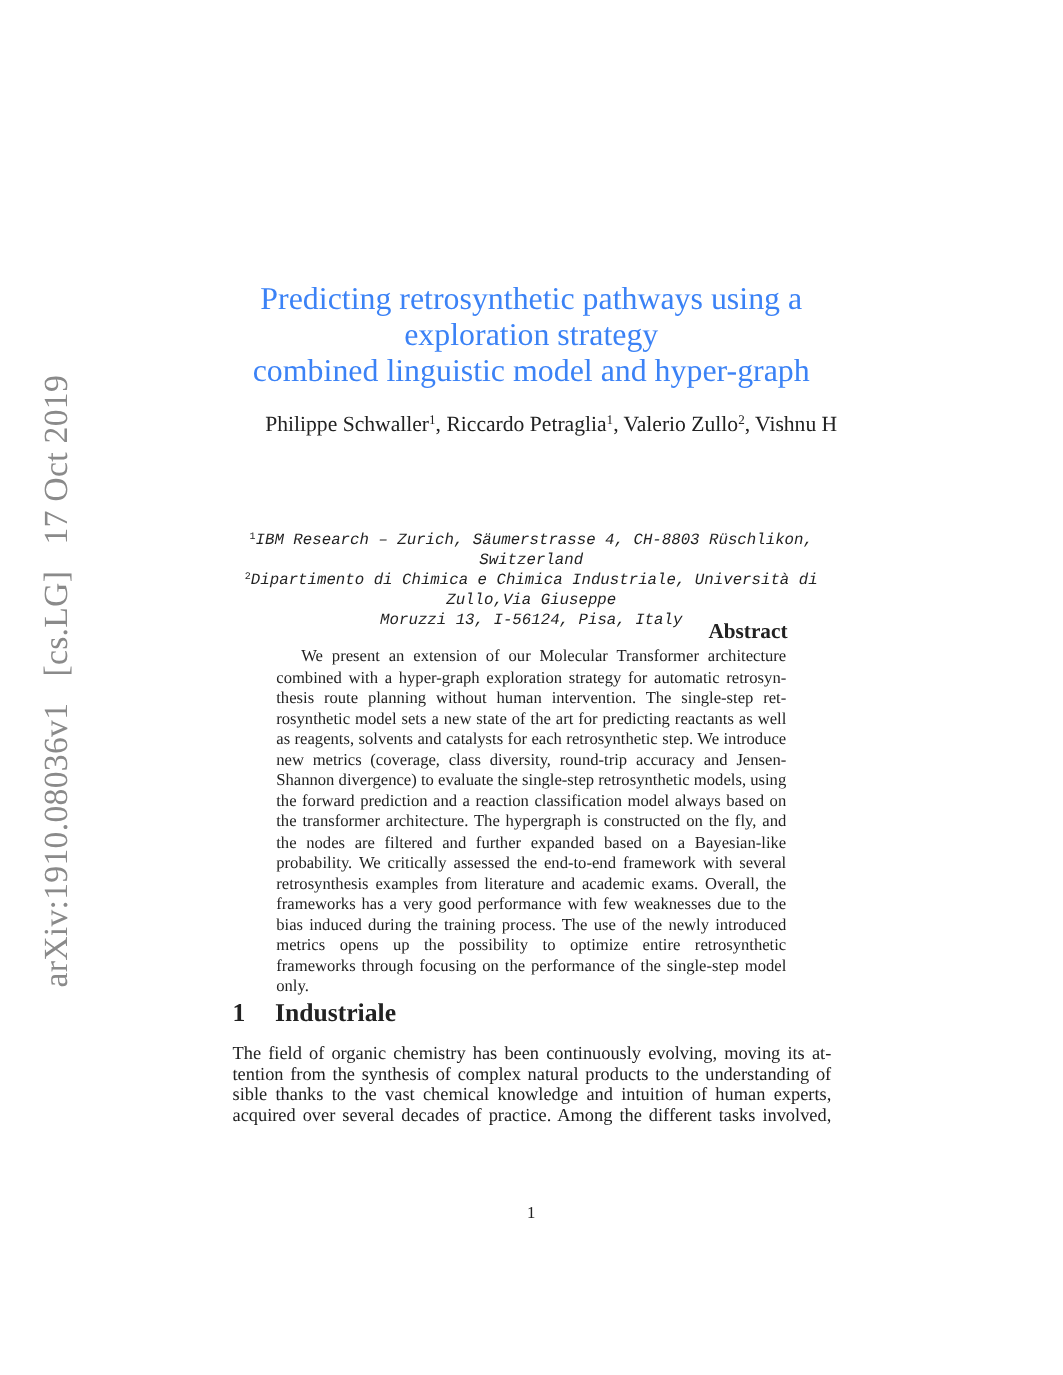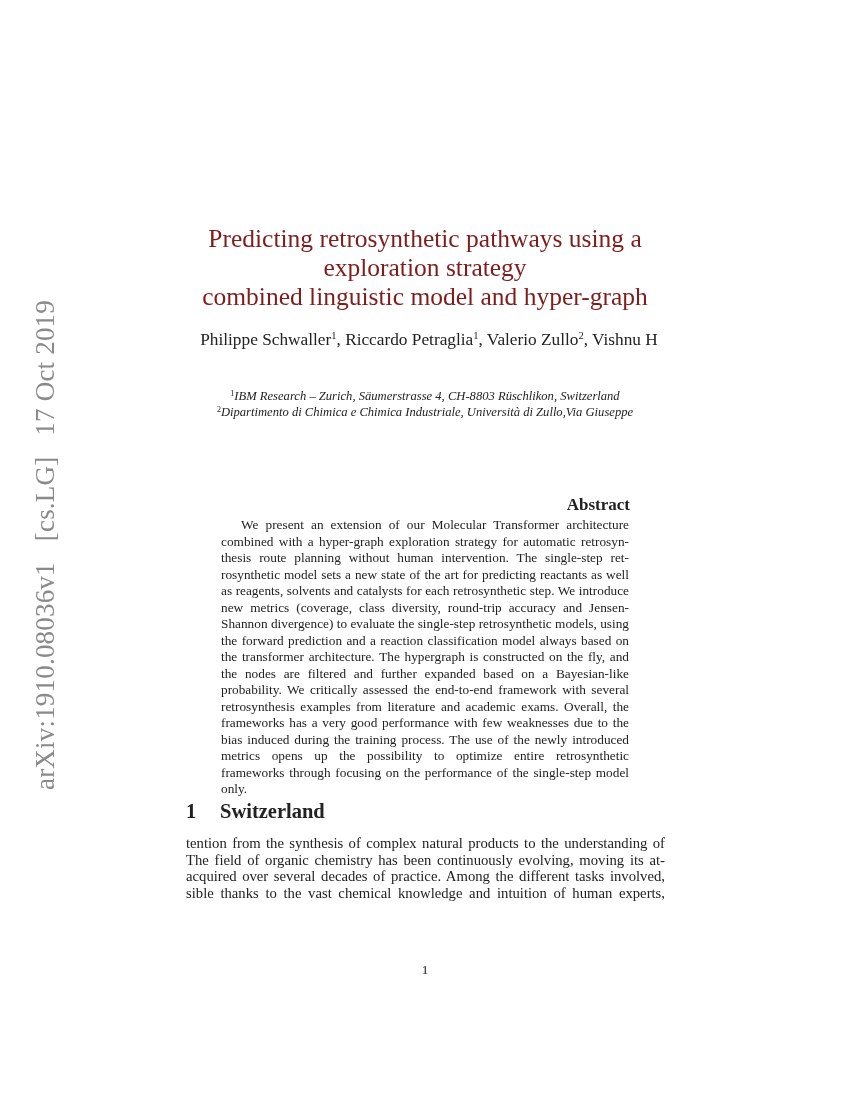--- a/index.html
+++ b/index.html
@@ -17,33 +17,33 @@
     font-size: 27px;
     color: #8a8a8a;
     letter-spacing: 0.2px;
   }
   .stamp span { margin-right: 14px; }
   .title {
     position: absolute; left: 150px; width: 550px; top: 224px;
     text-align: center;
     font-family: "Liberation Serif", serif;
     font-size: 25.5px; line-height: 29px;
-    color: #7f1d1d;
+    color: #3b82f6;
   }
   .authors {
-    position: absolute; left: 184px; width: 490px; top: 330px;
+    position: absolute; left: 196px; width: 490px; top: 330px;
     text-align: center;
     font-family: "Liberation Serif", serif;
     font-size: 17.3px; line-height: 20.2px;
   }
   .authors sup { font-size: 10.5px; vertical-align: 6px; line-height: 0; }
   .affils {
-    position: absolute; left: 180px; width: 490px; top: 388px;
+    position: absolute; left: 180px; width: 490px; top: 424px;
     text-align: center;
-    font-family: Liberation Serif, serif;
+    font-family: Liberation Mono, monospace;
     font-style: italic;
     font-size: 12.6px; line-height: 16px;
   }
   .affils sup { font-size: 8px; vertical-align: 4px; line-height: 0; font-style: normal; }
   .abstract-head {
     position: absolute; left: 220px; width: 410px; top: 495px;
     text-align: right;
     font-family: "Liberation Serif", serif;
     font-weight: bold; font-size: 17px;
   }
@@ -93,29 +93,30 @@
 
 <div class="authors">
   <span class="line">
     <span>Philippe Schwaller</span><sup>1</sup><span>, Riccardo Petraglia</span><sup>1</sup><span>, Valerio Zullo</span><sup>2</sup><span>, Vishnu H</span>
   </span>
 </div>
 
 <div class="affils">
   <span class="line"><sup>1</sup><span>IBM Research – Zurich, Säumerstrasse 4, CH-8803 Rüschlikon, Switzerland</span></span>
   <span class="line"><sup>2</sup><span>Dipartimento di Chimica e Chimica Industriale, Università di Zullo,Via Giuseppe</span></span>
+  <span class="line">Moruzzi 13, I-56124, Pisa, Italy</span>
 </div>
 
 <div class="abstract-head">Abstract</div>
 <div class="abstract">We present an extension of our Molecular Transformer architecture combined with a hyper-graph exploration strategy for automatic retrosyn­thesis route planning without human intervention. The single-step ret­rosynthetic model sets a new state of the art for predicting reactants as well as reagents, solvents and catalysts for each retrosynthetic step. We introduce new metrics (coverage, class diversity, round-trip accuracy and Jensen-Shannon divergence) to evaluate the single-step retrosynthetic models, using the forward prediction and a reaction classification model always based on the transformer architecture. The hypergraph is con­structed on the fly, and the nodes are filtered and further expanded based on a Bayesian-like probability. We critically assessed the end-to-end framework with several retrosynthesis examples from literature and aca­demic exams. Overall, the frameworks has a very good performance with few weaknesses due to the bias induced during the training process. The use of the newly introduced metrics opens up the possibility to optimize entire retrosynthetic frameworks through focusing on the performance of the single-step model only.</div>
 
 <div class="section-head">
-  <span class="num">1</span><span>Switzerland</span>
+  <span class="num">1</span><span>Industriale</span>
 </div>
 
 <div class="intro">
+  <span class="line">The field of organic chemistry has been continuously evolving, moving its at-</span>
   <span class="line">tention from the synthesis of complex natural products to the understanding of</span>
-  <span class="line">The field of organic chemistry has been continuously evolving, moving its at-</span>
+  <span class="line">sible thanks to the vast chemical knowledge and intuition of human experts,</span>
   <span class="line">acquired over several decades of practice. Among the different tasks involved,</span>
-  <span class="line">sible thanks to the vast chemical knowledge and intuition of human experts,</span>
 </div>
 
 <div class="pagenum">1</div>
 
 </body></html>

